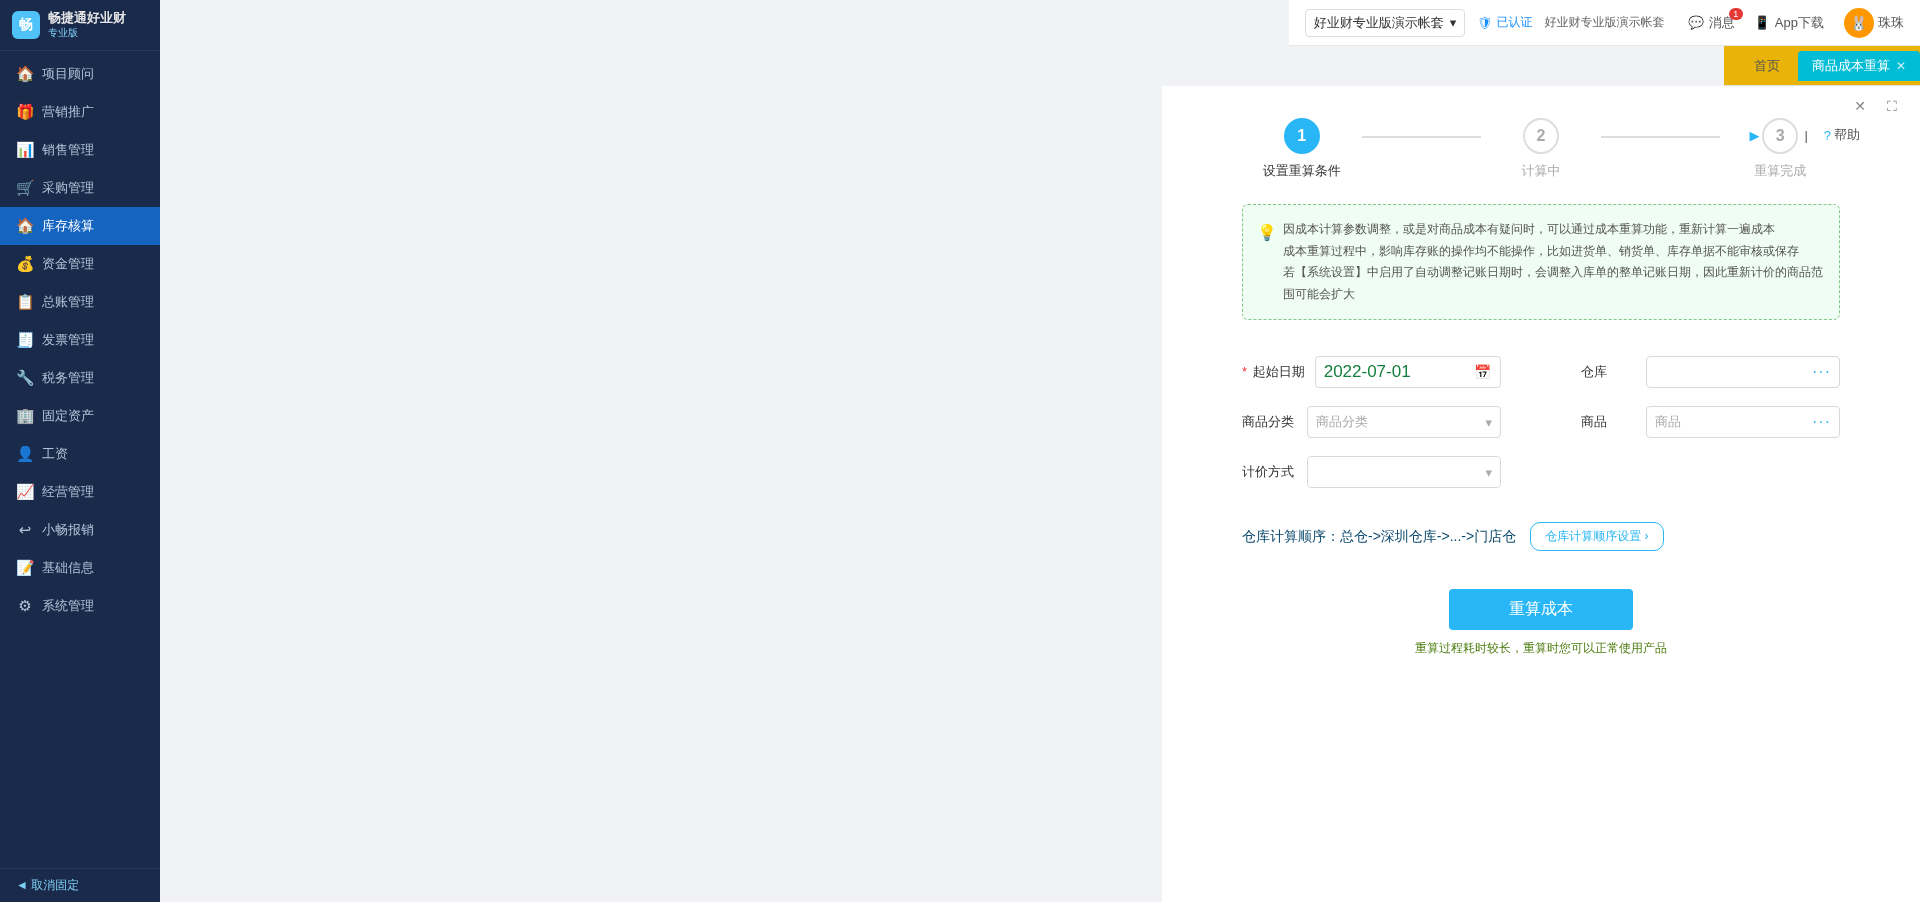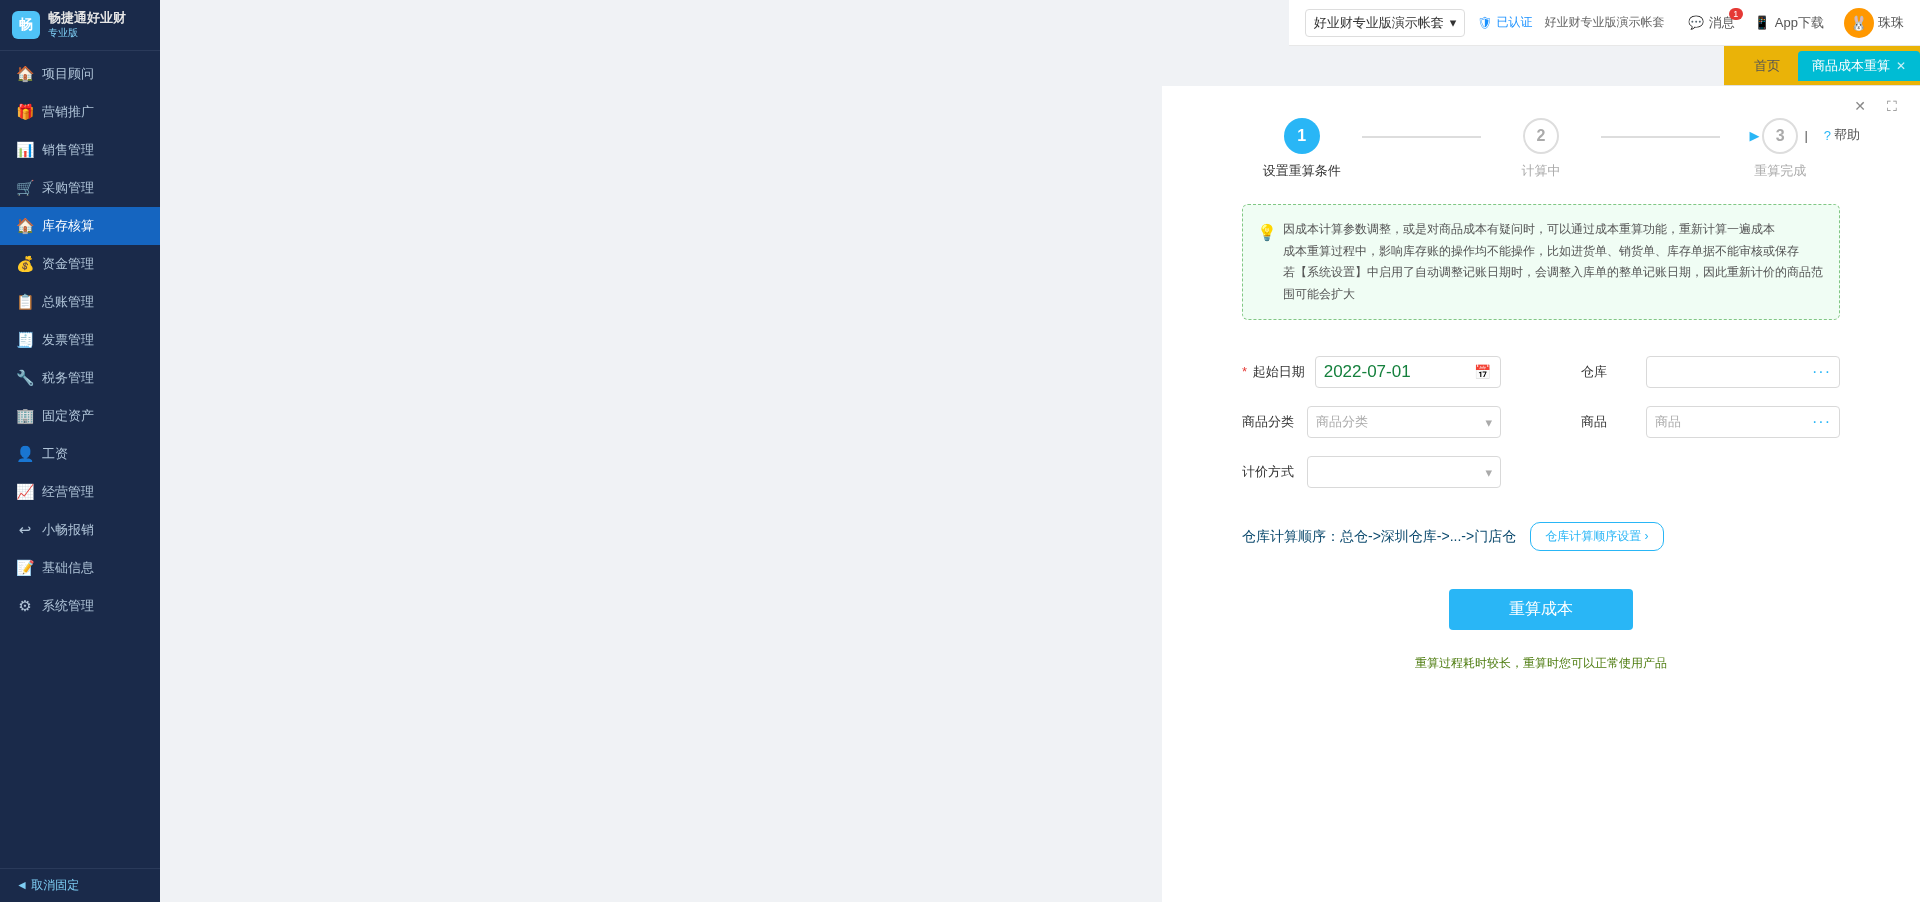--- a/index.html
+++ b/index.html
@@ -331,21 +331,20 @@
       align-items: center;
       gap: 4px;
     }
 
     
     .recalc-section {
       display: flex;
       flex-direction: column;
       align-items: center;
       padding: 10px 0 0 0;
-      gap: 15px;
     }
     .recalc-btn {
       background: #29b6f6;
       color: white;
       border: none;
       border-radius: 4px;
       padding: 10px 60px;
       font-size: 16px;
       cursor: pointer;
       font-family: 'Microsoft YaHei', Arial, sans-serif;

